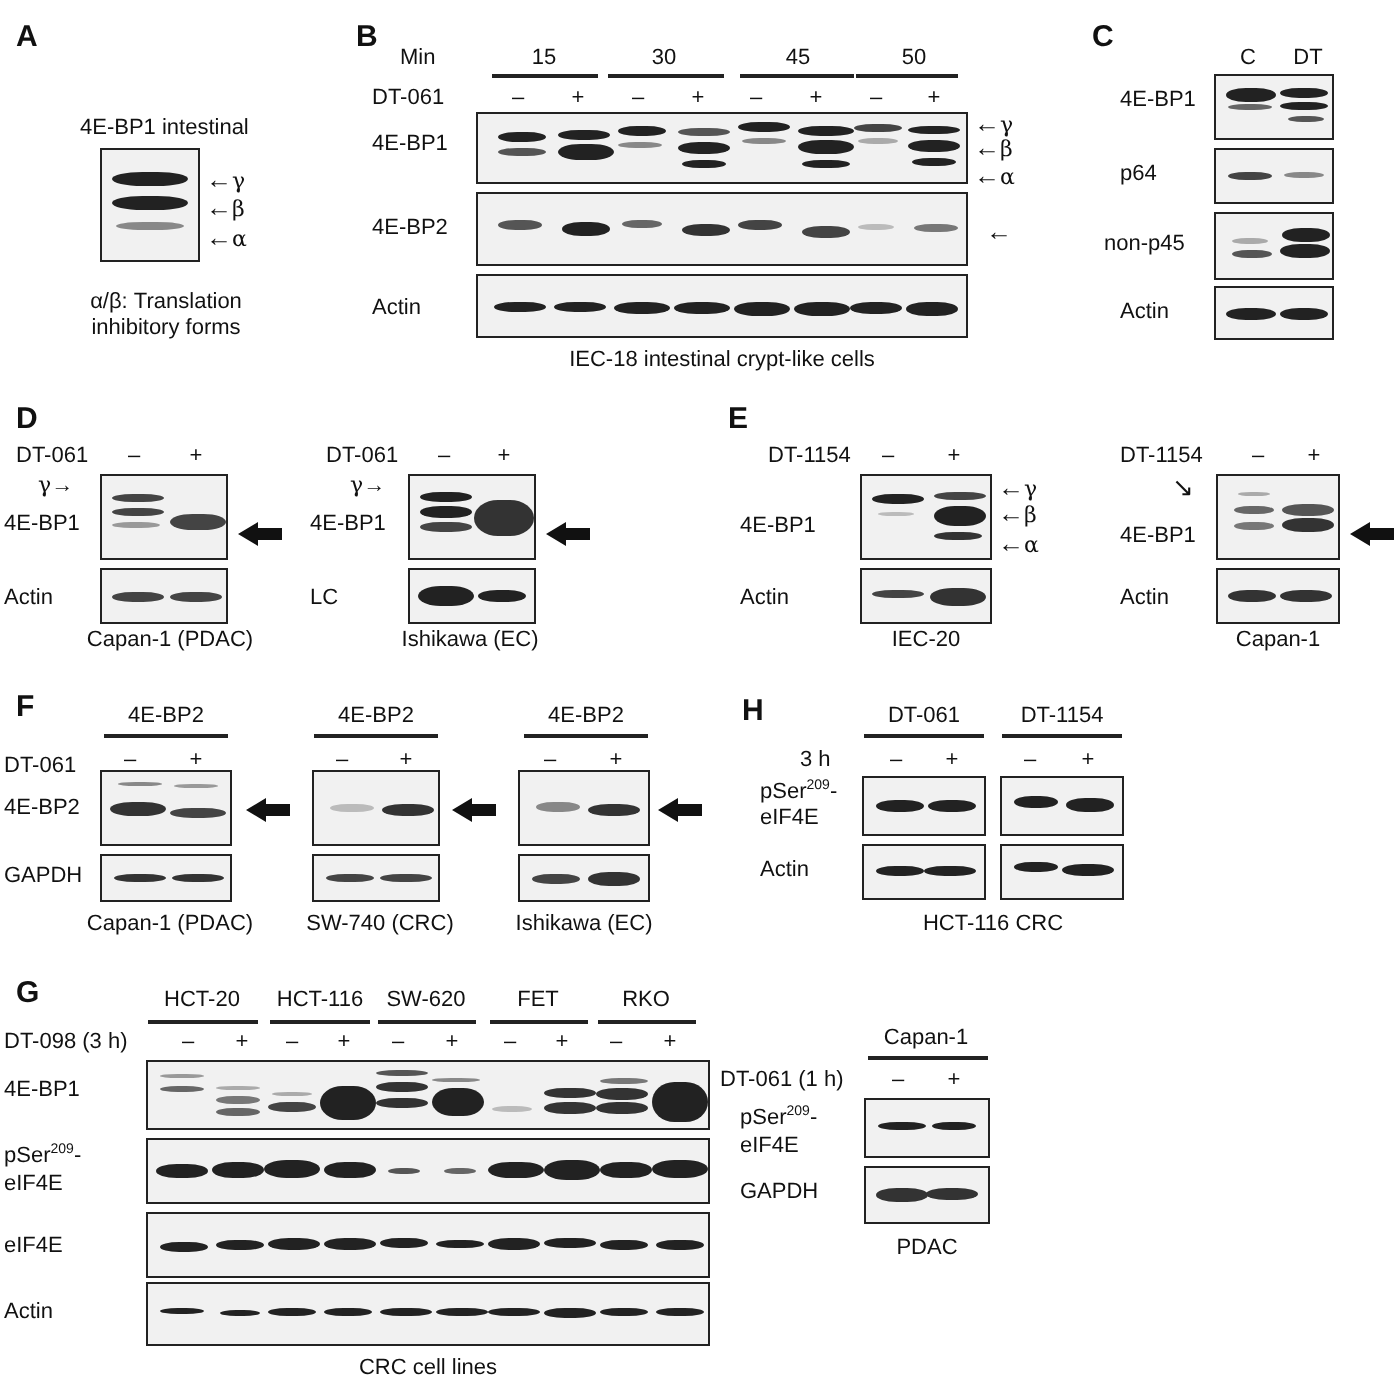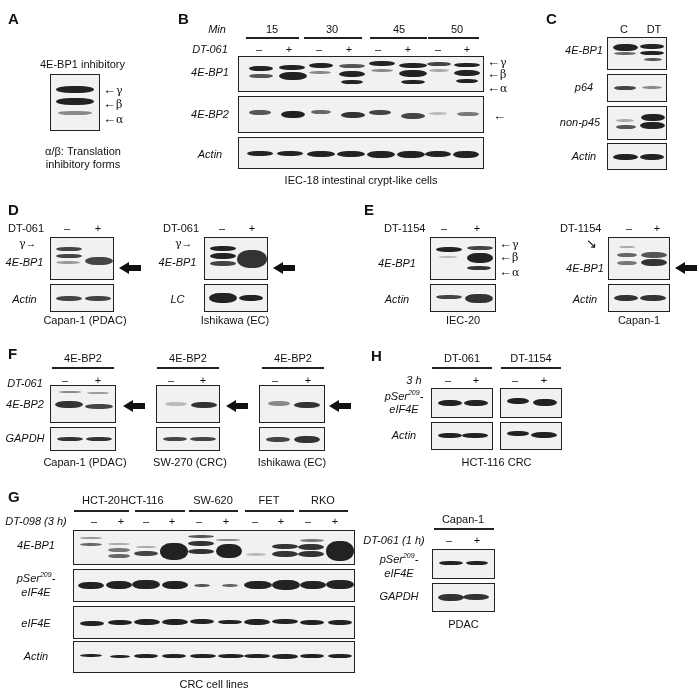--- a/index.html
+++ b/index.html
@@ -1,33 +1,33 @@
 <!DOCTYPE html>
 <html><head>
 <meta charset="utf-8">
 <style>
   html,body{margin:0;padding:0;background:#fff;}
   body{width:700px;height:700px;position:relative;overflow:hidden;font-family:"Liberation Sans",sans-serif;color:#111;}
   .plabel{position:absolute;font-weight:bold;font-size:15px;}
   .t{position:absolute;font-size:11px;white-space:nowrap;line-height:12px;}
-  .tr{text-align:center;font-style:italic;}
+  .tr{text-align:left;}
   .tc{text-align:center;}
   .blot{position:absolute;border:1.5px solid #222;background:#f1f1f1;box-sizing:border-box;}
   .band{position:absolute;border-radius:40%/50%;background:#222;}
   .uline{position:absolute;height:1.5px;background:#222;}
   .arrow{position:absolute;font-size:13px;line-height:12px;}
   .bigarrow{position:absolute;width:0;height:0;}
   .greek{font-family:"DejaVu Serif",serif;font-size:11px;}
   sup{font-size:7px;line-height:0;}
 </style>
 </head>
 <body>
 
 <div class="plabel" style="left:8px;top:10px;">A</div>
-<div class="t" style="left:40px;top:58px;">4E-BP1 inhibitory</div>
+<div class="t" style="left:40px;top:58px;">4E-BP1 intestinal</div>
 <div class="blot" style="left:50px;top:74px;width:50px;height:57px;">
   <div class="band" style="left:5px;top:11px;width:38px;height:7px;"></div>
   <div class="band" style="left:5px;top:23px;width:38px;height:7px;"></div>
   <div class="band" style="left:7px;top:36px;width:34px;height:4px;background:#888;"></div>
 </div>
 <div class="arrow" style="left:103px;top:84px;">←<span class="greek">γ</span></div>
 <div class="arrow" style="left:103px;top:98px;">←<span class="greek">β</span></div>
 <div class="arrow" style="left:103px;top:113px;">←<span class="greek">α</span></div>
 <div class="t tc" style="left:38px;top:145px;width:90px;">α/β: Translation</div>
 <div class="t tc" style="left:38px;top:158px;width:90px;">inhibitory forms</div>
@@ -262,21 +262,21 @@
 </div>
 <div class="bigarrow" style="left:226px;top:398px;">
   <svg width="22" height="12">
       <polygon points="0,6 10,0 10,3 22,3 22,9 10,9 10,12" fill="#111"></polygon>
     </svg>
 </div>
 <div class="blot" style="left:156px;top:427px;width:64px;height:24px;">
   <div class="band" style="left:6px;top:9px;width:24px;height:4px;background:#444;"></div>
   <div class="band" style="left:33px;top:9px;width:26px;height:4px;background:#444;"></div>
 </div>
-<div class="t tc" style="left:140px;top:456px;width:100px;">SW-270 (CRC)</div>
+<div class="t tc" style="left:140px;top:456px;width:100px;">SW-740 (CRC)</div>
 
 <div class="t tc" style="left:262px;top:352px;width:62px;">4E-BP2</div>
 <div class="uline" style="left:262px;top:367px;width:62px;"></div>
 <div class="t tc" style="left:268px;top:374px;width:14px;">–</div>
 <div class="t tc" style="left:301px;top:374px;width:14px;">+</div>
 <div class="blot" style="left:259px;top:385px;width:66px;height:38px;">
   <div class="band" style="left:8px;top:15px;width:22px;height:5px;background:#888;"></div>
   <div class="band" style="left:34px;top:16px;width:26px;height:6px;background:#333;"></div>
 </div>
 <div class="bigarrow" style="left:329px;top:398px;">
@@ -316,21 +316,21 @@
   <div class="band" style="left:30px;top:10px;width:26px;height:5px;"></div>
 </div>
 <div class="blot" style="left:500px;top:422px;width:62px;height:28px;">
   <div class="band" style="left:6px;top:8px;width:22px;height:5px;"></div>
   <div class="band" style="left:30px;top:9px;width:26px;height:6px;"></div>
 </div>
 <div class="t tc" style="left:431px;top:456px;width:131px;">HCT-116 CRC</div>
 
 <div class="plabel" style="left:8px;top:488px;">G</div>
 <div class="t tc" style="left:73px;top:494px;width:56px;">HCT-20</div>
-<div class="t tc" style="left:116px;top:494px;width:52px;">HCT-116</div>
+<div class="t tc" style="left:134px;top:494px;width:52px;">HCT-116</div>
 <div class="t tc" style="left:188px;top:494px;width:50px;text-align:center;">SW-620</div>
 <div class="t tc" style="left:244px;top:494px;width:50px;">FET</div>
 <div class="t tc" style="left:298px;top:494px;width:50px;">RKO</div>
 <div class="uline" style="left:74px;top:510px;width:55px;"></div>
 <div class="uline" style="left:135px;top:510px;width:50px;"></div>
 <div class="uline" style="left:189px;top:510px;width:49px;"></div>
 <div class="uline" style="left:245px;top:510px;width:49px;"></div>
 <div class="uline" style="left:299px;top:510px;width:49px;"></div>
 <div class="t tr" style="left:2px;top:515px;width:68px;">DT-098 (3 h)</div>
 <div class="t tc" style="left:88px;top:515px;width:12px;">–</div>

